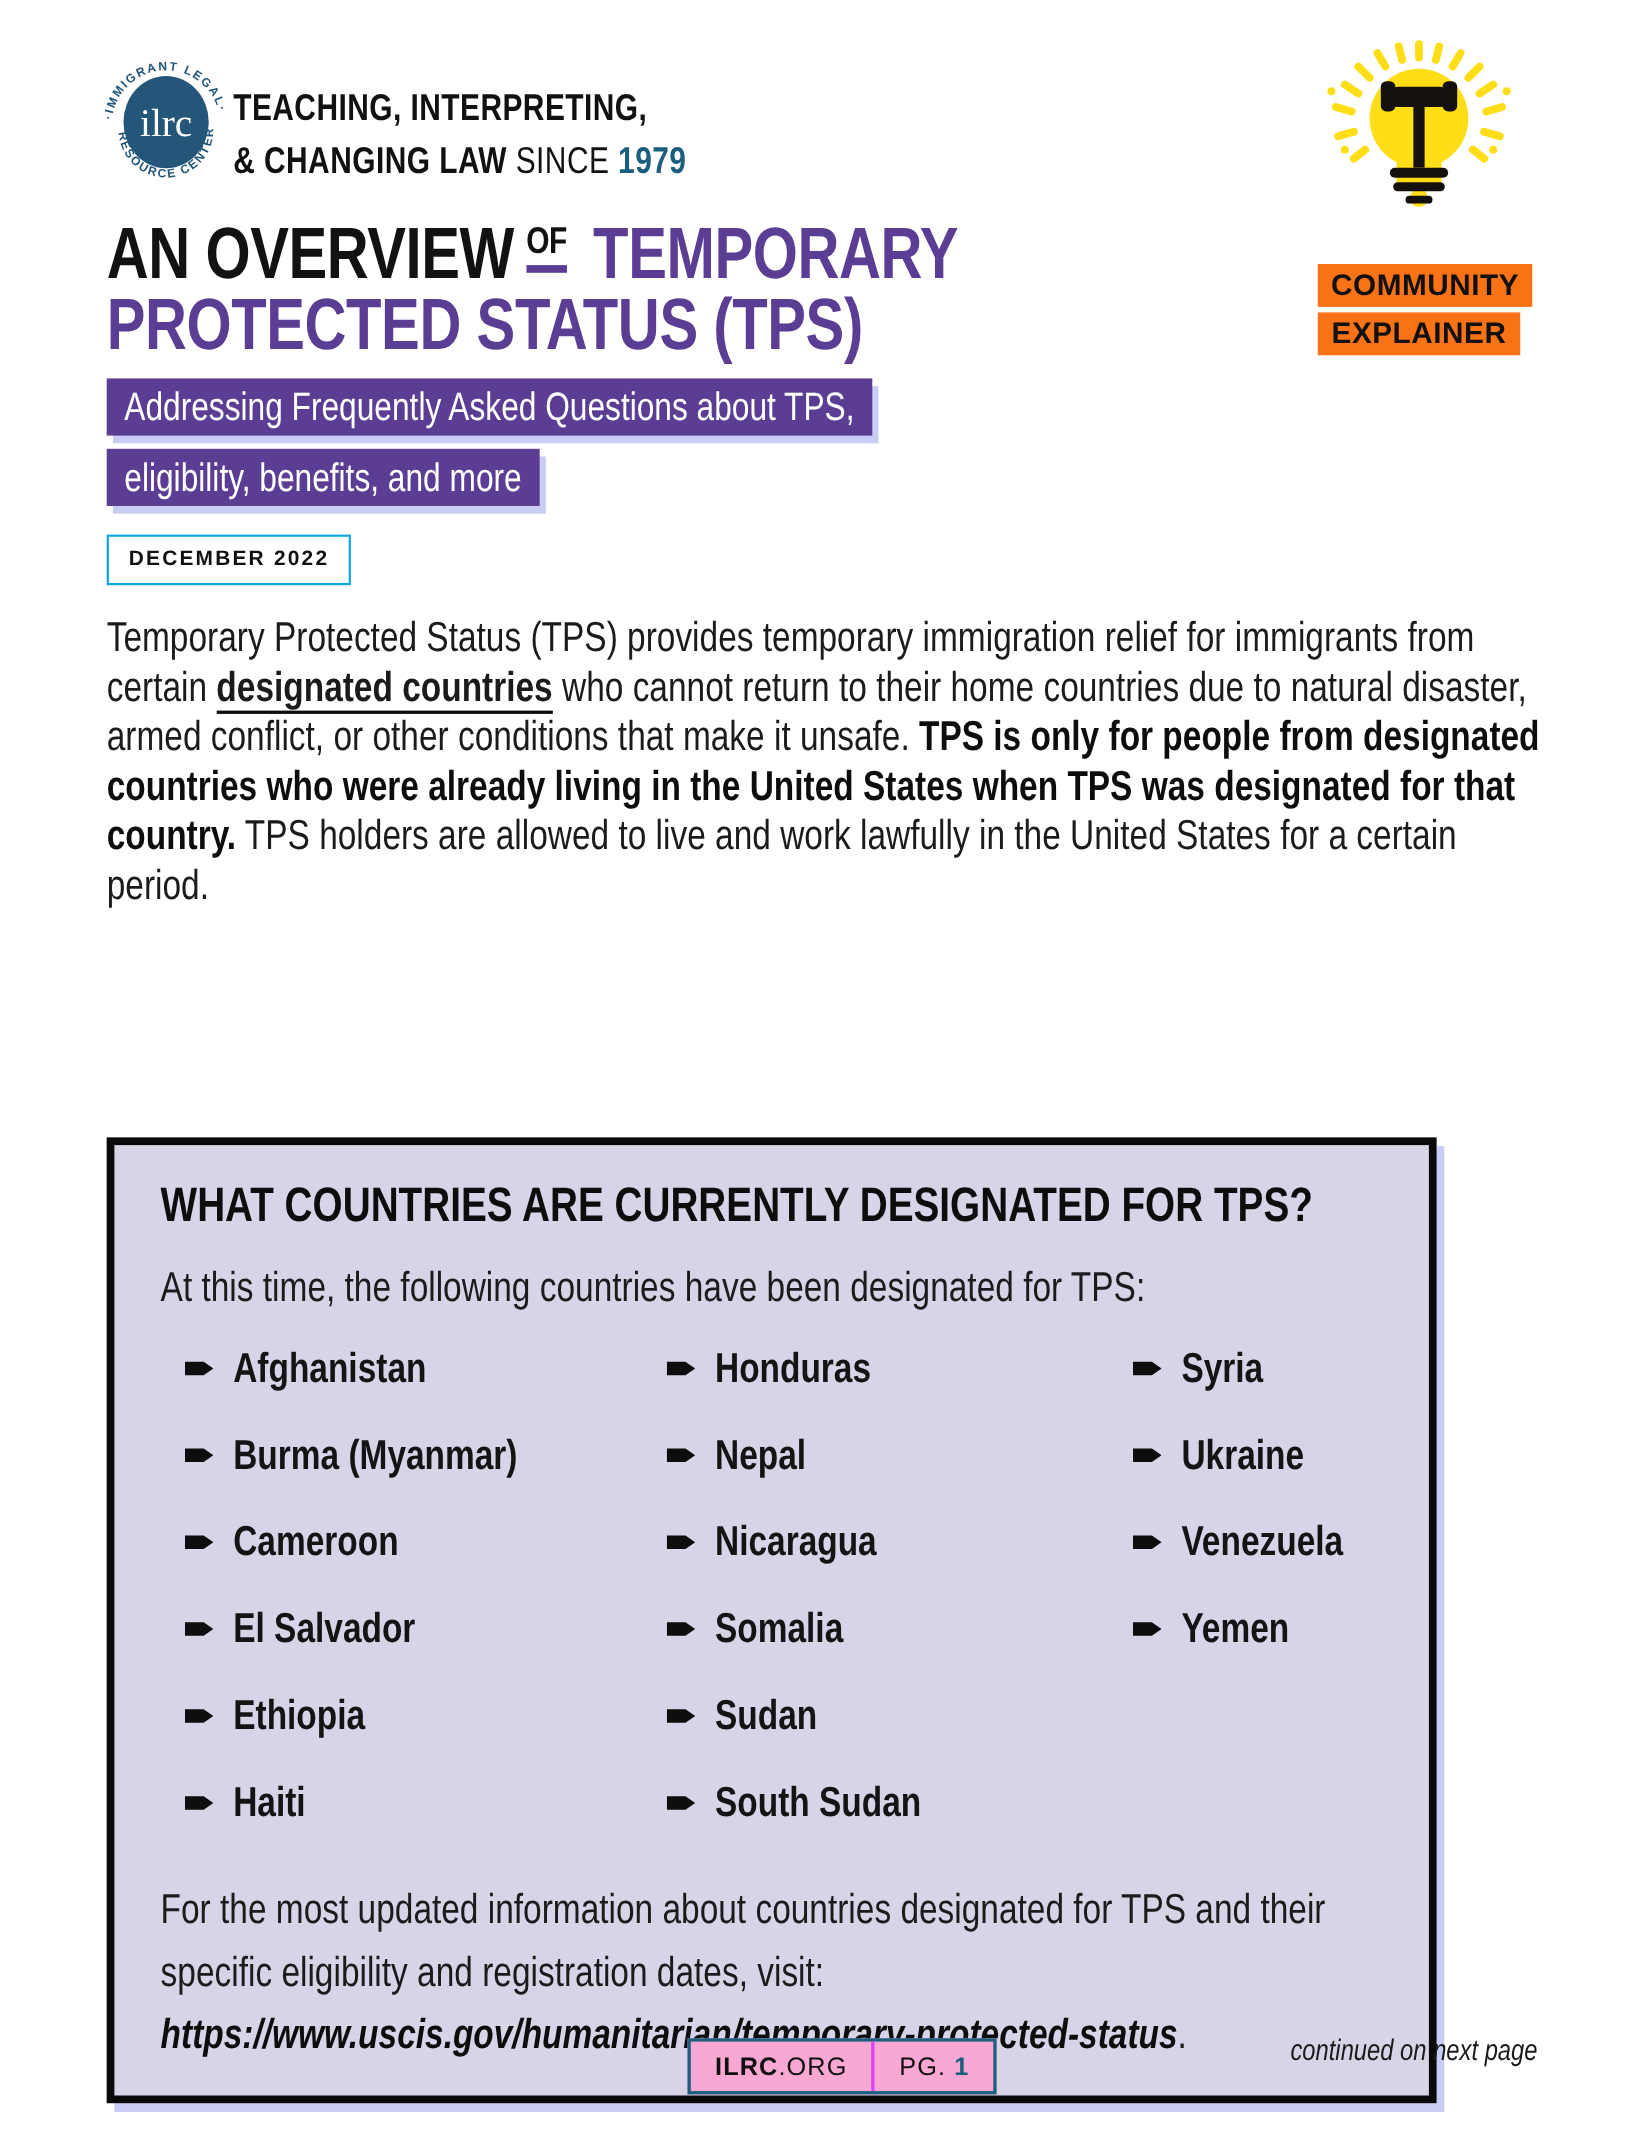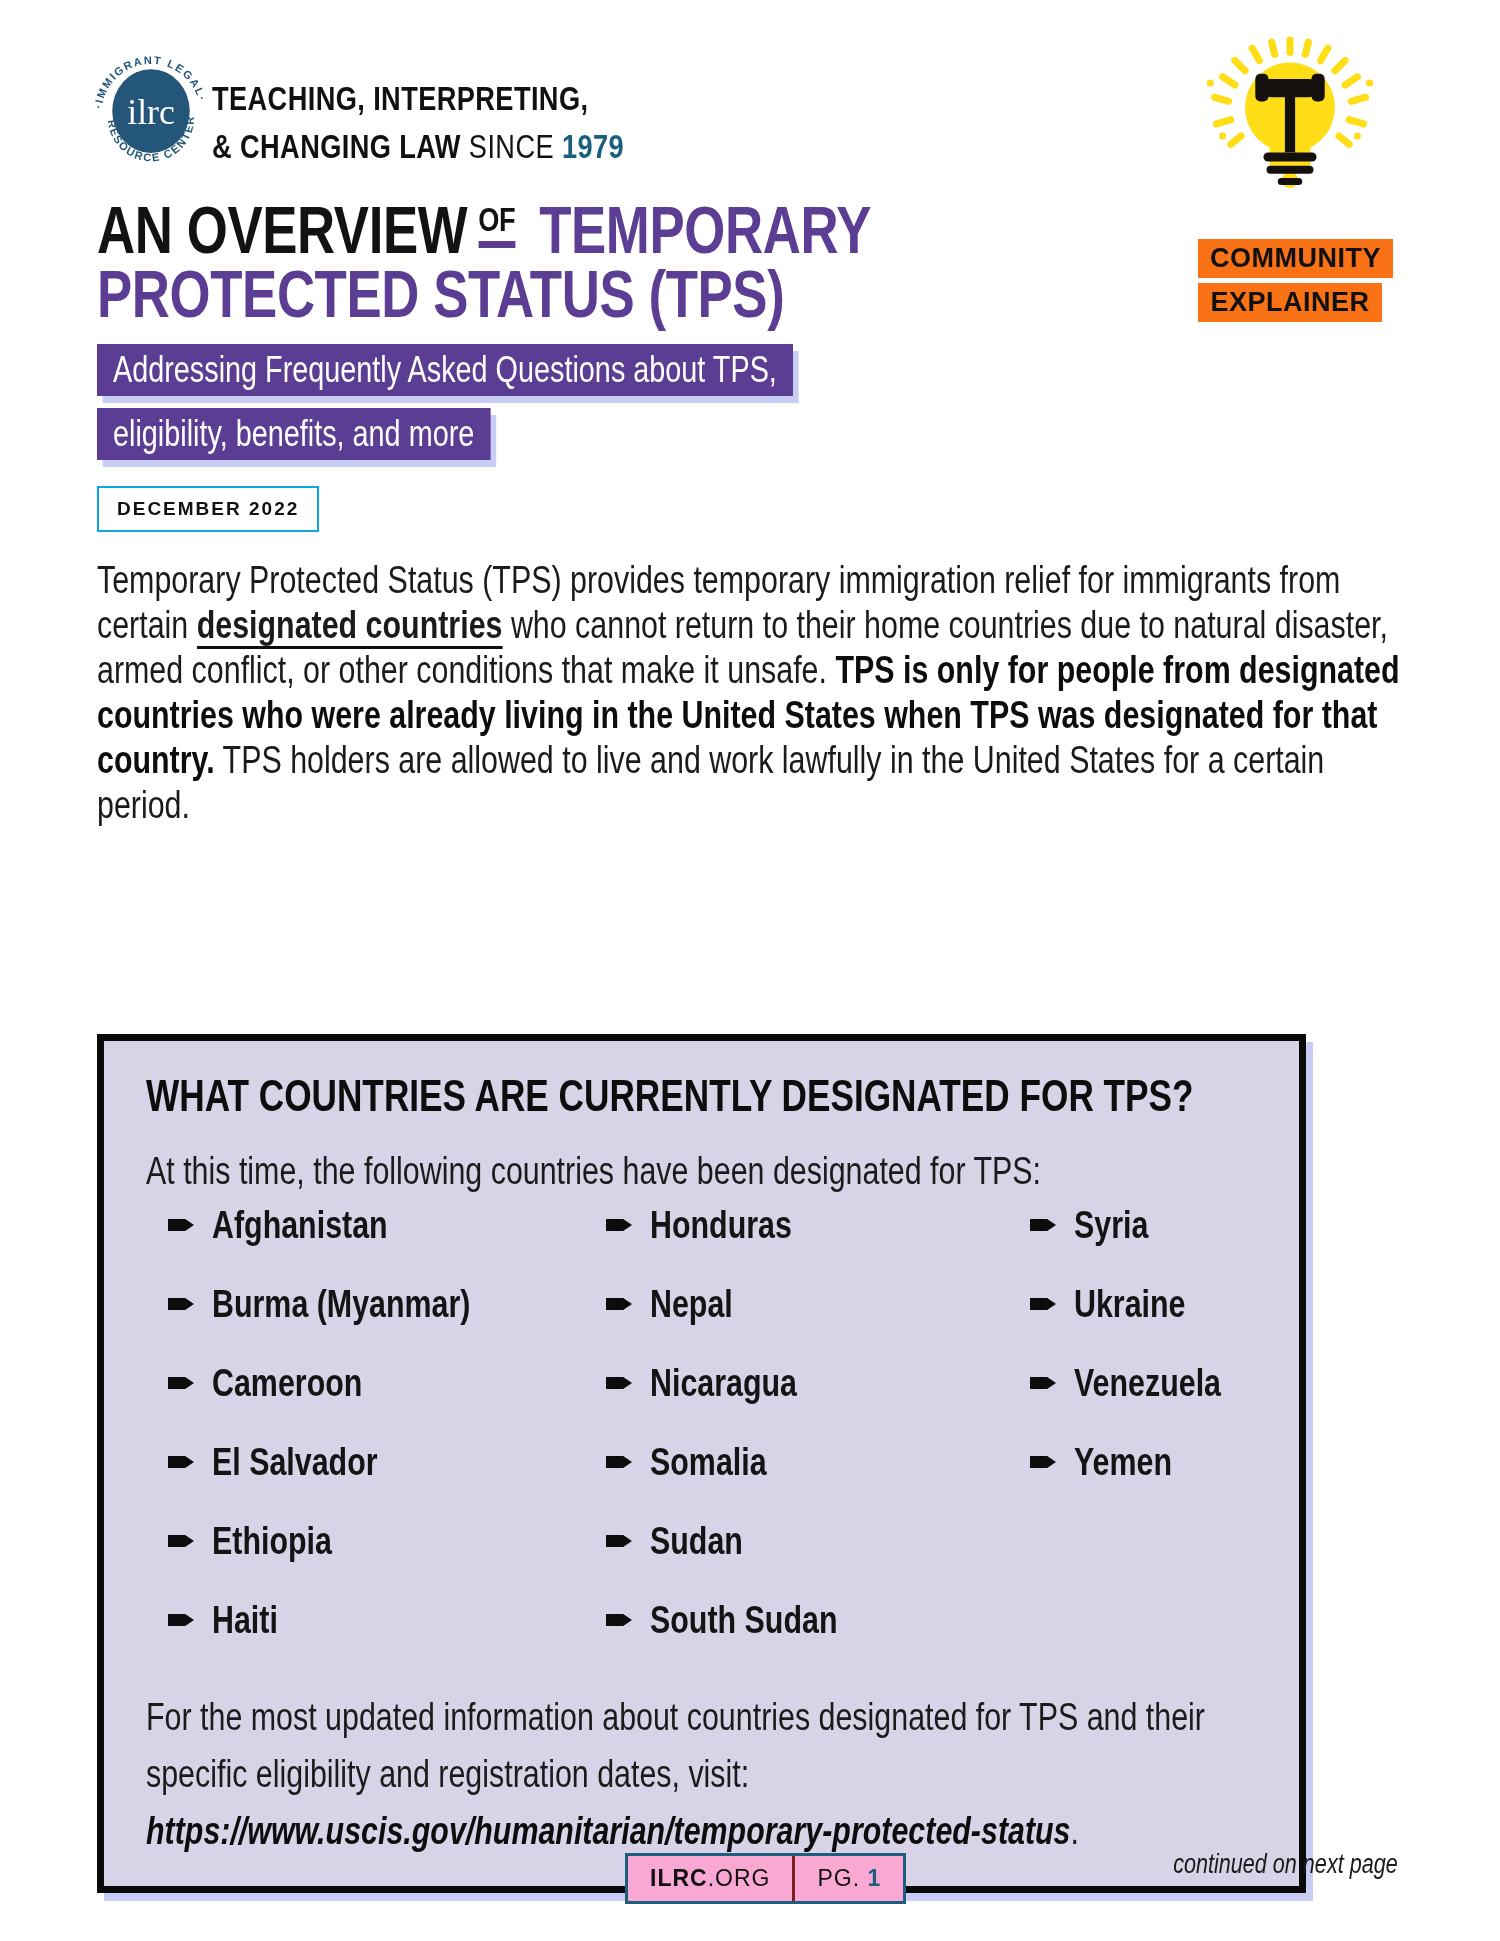--- a/index.html
+++ b/index.html
@@ -41,36 +41,36 @@
              letter-spacing:2px; padding:10px 18px; margin-top:14px; color:#111; }
 
   .intro { width:1640px; font-size:38px; line-height:45px; margin-top:26px; color:#1b1b1b; }
   .intro b { color:#0d0d0d; }
   .u-bold { font-weight:bold; border-bottom:3px solid #0d0d0d; }
 
   
   .infobox { margin-top:206px; width:1209px; border:7px solid #0a0a0a; background:#d8d3e7;
              box-shadow:7px 8px 0 #c9ccf5; padding:32px 36px 26px 42px; }
   .infobox h2 { font-size:44px; line-height:46px; font-weight:bold; color:#0d0d0d; margin-bottom:32px; }
-  .box-intro { font-size:38px; line-height:40px; margin-bottom:14px; color:#1b1b1b; }
+  .box-intro { font-size:38px; line-height:40px; margin-bottom:33px; color:#1b1b1b; }
 
   .countries { display:grid; grid-template-columns:438px 424px auto; padding-left:22px; }
   .country { display:flex; align-items:center; height:40px; margin-bottom:39px;font-weight:bold; }
   .bullet { width:26px; height:17px; background:#0d0d0d; margin-right:18px; flex:none;
             clip-path:polygon(0 14%, 66% 14%, 100% 50%, 66% 86%, 0 86%); }
   .country-label { font-size:38px; color:#141414; }
 
   .box-footer { width:1425px; font-size:38px; line-height:57px; margin-top:10px; color:#1b1b1b; }
   .box-footer .link { font-weight:bold; font-style:italic; color:#0d0d0d; }
 
   
   .sitebox { position:absolute; left:625px; top:1853px; display:flex; border:3px solid #1b5e7e;
              background:#f9a8d4; color:#111; }
   .sitebox .cell { font-size:23px; padding:9px 22px; letter-spacing:1px; white-space:nowrap; }
-  .sitebox .cell + .cell { border-left:3px solid #7f1d1d; }
+  .sitebox .cell + .cell { border-left:3px solid #d946ef; }
   .sb-bold { font-weight:800; }
   .pgnum { color:#1b5e7e; font-weight:800; }
 
   .continued { position:absolute; right:102px; top:1849px; font-size:27px; font-style:italic; color:#1a1a1a; }
 </style>
 </head>
 <body>
 
 <div class="page">
 

